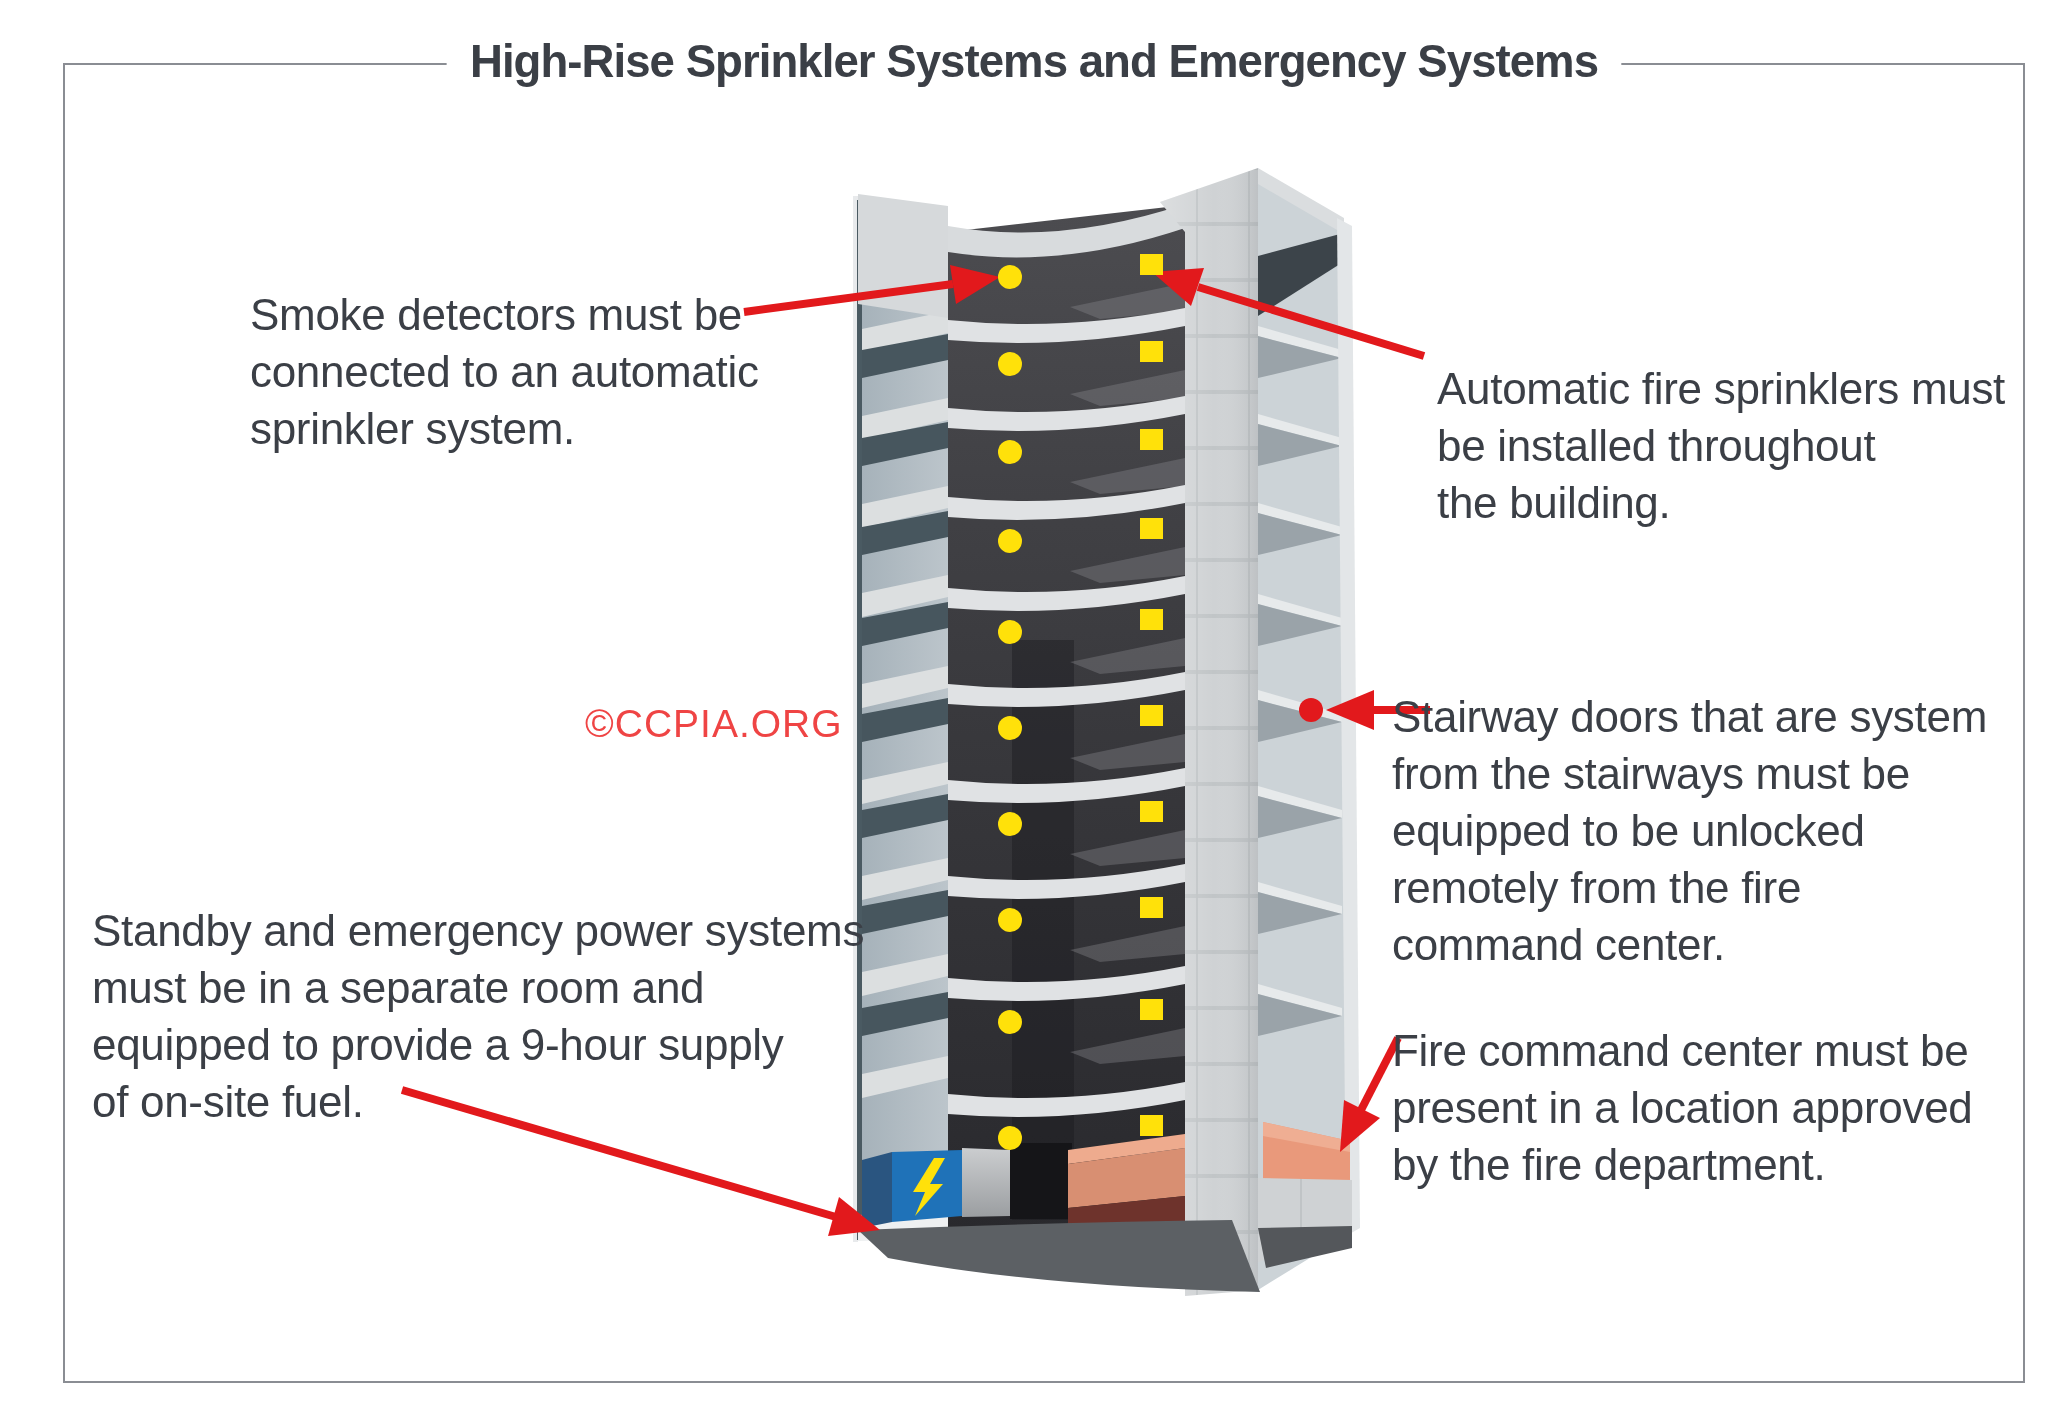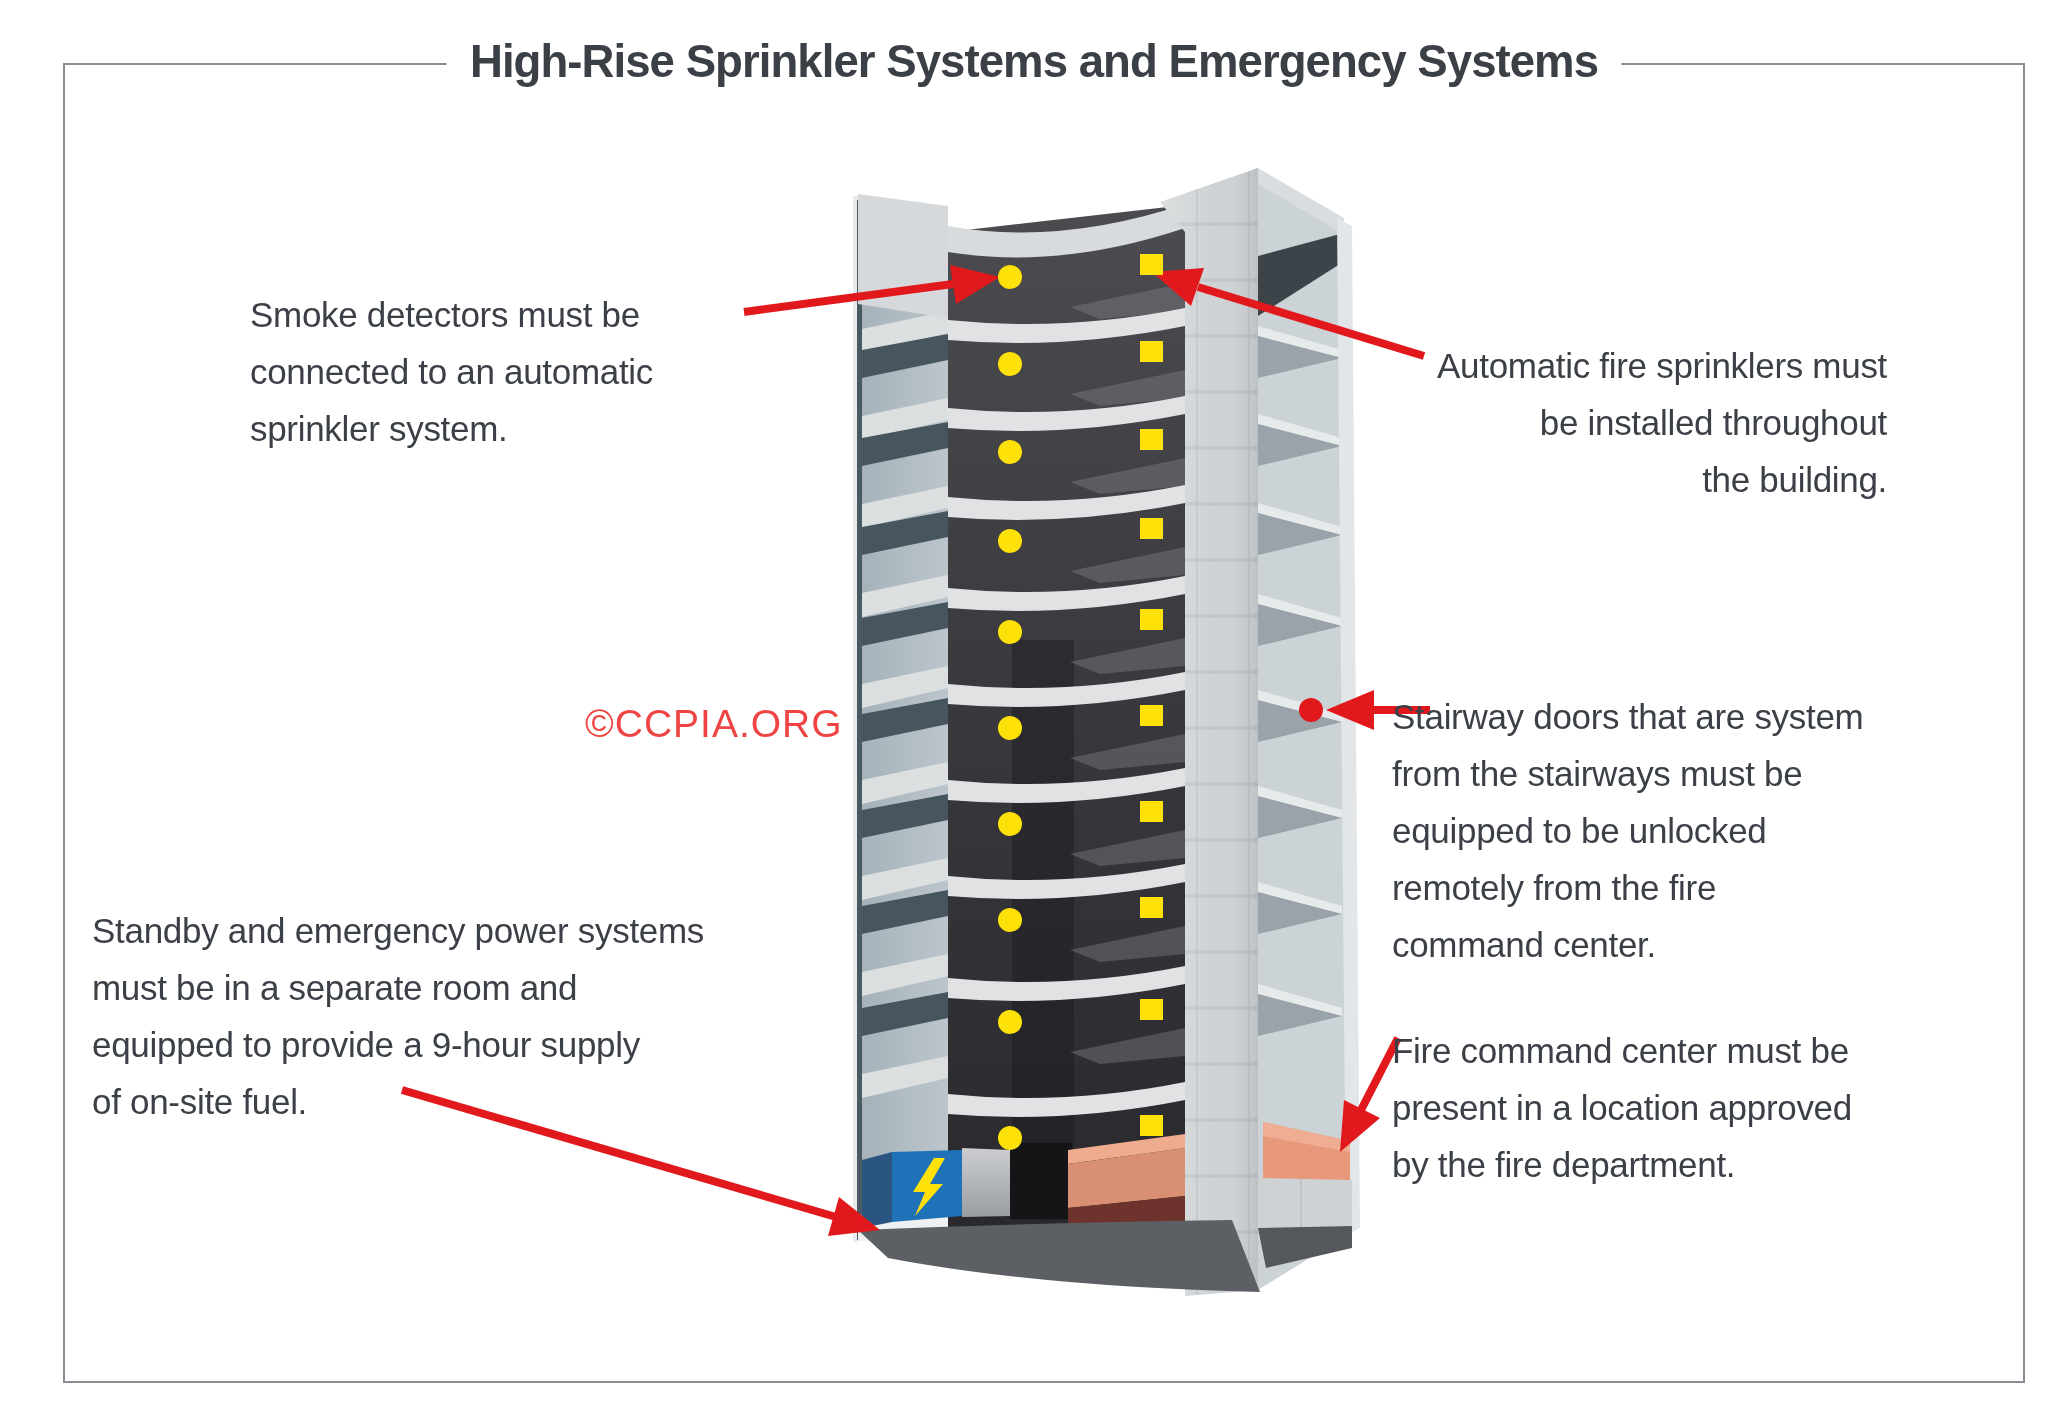--- a/index.html
+++ b/index.html
@@ -11,25 +11,25 @@
   .frame{
     position:absolute;left:63px;top:63px;width:1958px;height:1316px;
     border:2px solid #8a8d93;background:transparent;
   }
   .title{
     position:absolute;left:50%;top:63px;transform:translate(-50%,-54%) scaleX(.97);
     background:#ffffff;padding:0 24px;white-space:nowrap;
     font-size:47px;font-weight:700;color:#3b3f46;letter-spacing:-1px;
   }
   .note{
-    position:absolute;color:#3b3f46;font-size:35px;line-height:57px;
+    position:absolute;color:#3b3f46;font-size:44px;line-height:57px;
     white-space:pre-line;letter-spacing:-0.3px;
   }
   .note-smoke{left:250px;top:286px;}
-  .note-sprinklers{left:1437px;top:337px;text-align:right;}
+  .note-sprinklers{left:1437px;top:360px;}
   .note-stairway{left:1392px;top:688px;}
   .note-command{left:1392px;top:1022px;}
   .note-standby{left:92px;top:902px;}
   .watermark{
     position:absolute;left:585px;top:702px;
     font-size:39px;color:#ef4444;letter-spacing:1px;font-weight:400;
   }
   svg.scene{position:absolute;left:0;top:0;}
 </style>
 </head>

